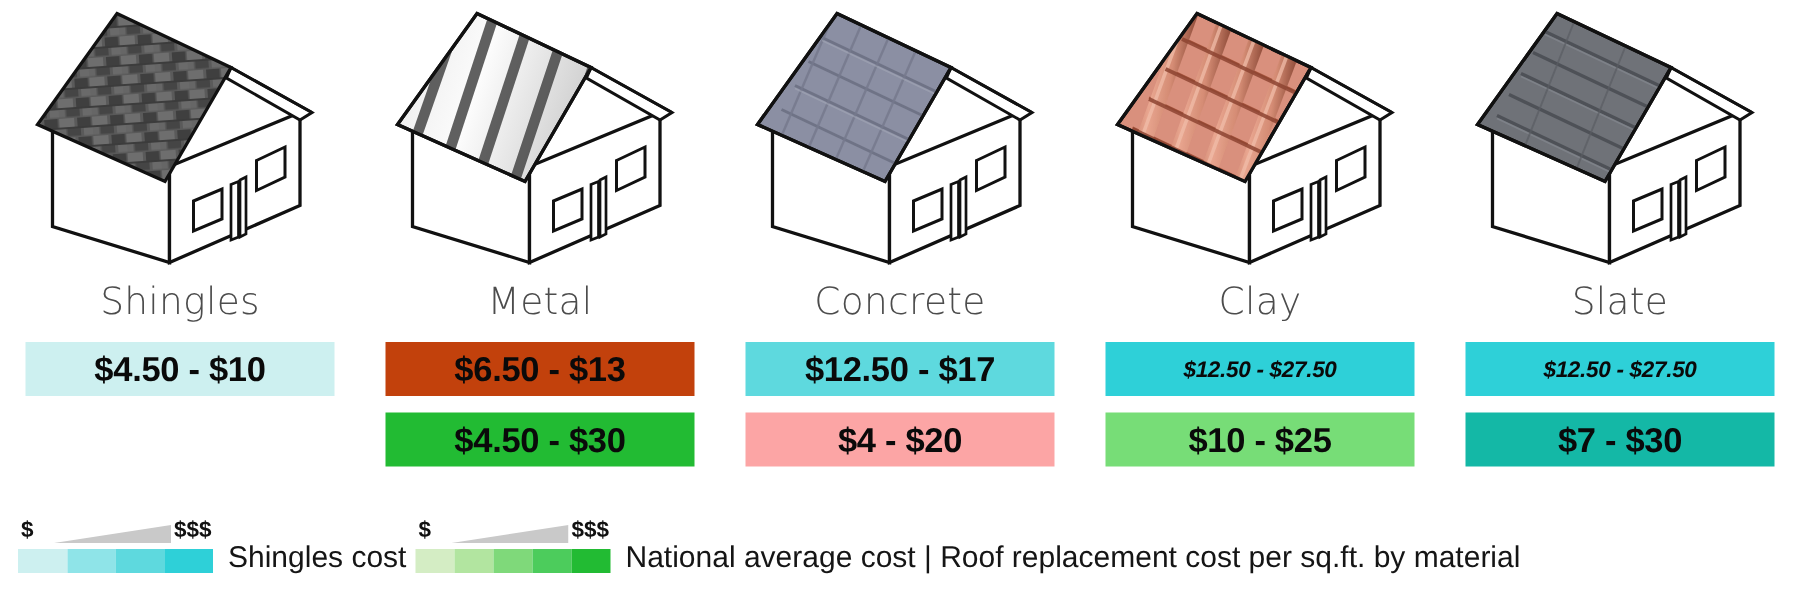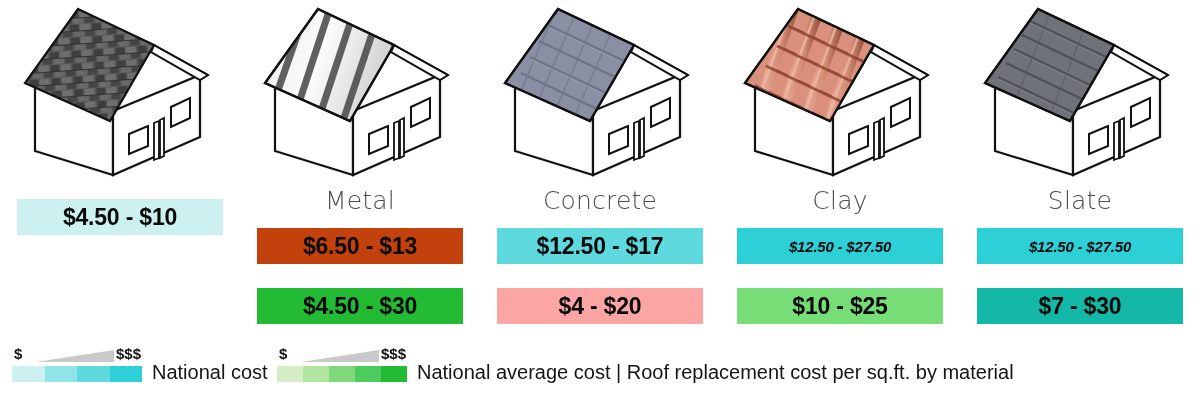--- a/index.html
+++ b/index.html
@@ -40,21 +40,21 @@
     line-height:1;
     margin-top:4px;
     font-family:"DejaVu Sans", sans-serif;
     font-stretch:semi-condensed;
   }
 
   
   .bars{
     margin-top:15px;
     width:206px;
-    display:flex;flex-direction:column;gap:24px;
+    display:flex;flex-direction:column;gap:11px;
   }
   .price-bar{
     height:36px;
     display:flex;align-items:center;justify-content:center;
     font-size:23px;
     font-weight:bold;
     color:#0a0a0a;
     letter-spacing:-0.2px;
     font-family:"Liberation Sans", sans-serif;
     white-space:nowrap;
@@ -129,20 +129,21 @@
           <polygon points="66,6 142,42 98,118 13,80" fill="url(#pShingle)" stroke="#111" stroke-width="2.2"></polygon>
 
           <line x1="142" y1="42" x2="196" y2="72" stroke="#111" stroke-width="2"></line>
 
           <polygon points="117,131 136,123 136,143 117,151" fill="#fff" stroke="#111" stroke-width="2"></polygon>
           <polygon points="142,120 147,118 147,155 142,157" fill="#fff" stroke="#111" stroke-width="1.8"></polygon>
           <polygon points="148,117 152,115 152,153 148,155" fill="#fff" stroke="#111" stroke-width="1.8"></polygon>
           <polygon points="159,104 178,95 178,115 159,124" fill="#fff" stroke="#111" stroke-width="2"></polygon>
         </svg>
       </div>
+      <div class="material-name">Shingles</div>
       <div class="bars">
         <div class="price-bar" style="background: rgb(205, 240, 240);">$4.50 - $10</div>
       </div>
     </div>
 
     <div class="column">
       <div class="house-wrap">
         <svg class="house-svg" width="216" height="180" viewBox="0 0 216 180">
           <defs>
             <linearGradient id="gMetal" x1="0" y1="0" x2="1" y2="0.3">
@@ -359,21 +360,21 @@
             <polygon points="0,12 78,0 78,12" fill="#c9c9c9"></polygon>
           </svg>
         </div>
         <div class="swatches">
           <span style="background: rgb(205, 240, 240);"></span>
           <span style="background: rgb(143, 228, 232);"></span>
           <span style="background: rgb(94, 217, 222);"></span>
           <span style="background: rgb(46, 208, 216);"></span>
         </div>
       </div>
-      <div class="legend-label">National cost</div>
+      <div class="legend-label">Shingles cost</div>
     </div>
 
     <div class="legend-block" style="left:277px;top:8px;">
       <div class="legend-key">
         <div class="legend-scale-top">
           <span class="dollar-lo">$</span>
           <span class="dollar-hi">$$$</span>
           <svg class="wedge" viewBox="0 0 78 13" preserveAspectRatio="none">
             <polygon points="0,12 78,0 78,12" fill="#c9c9c9"></polygon>
           </svg>

